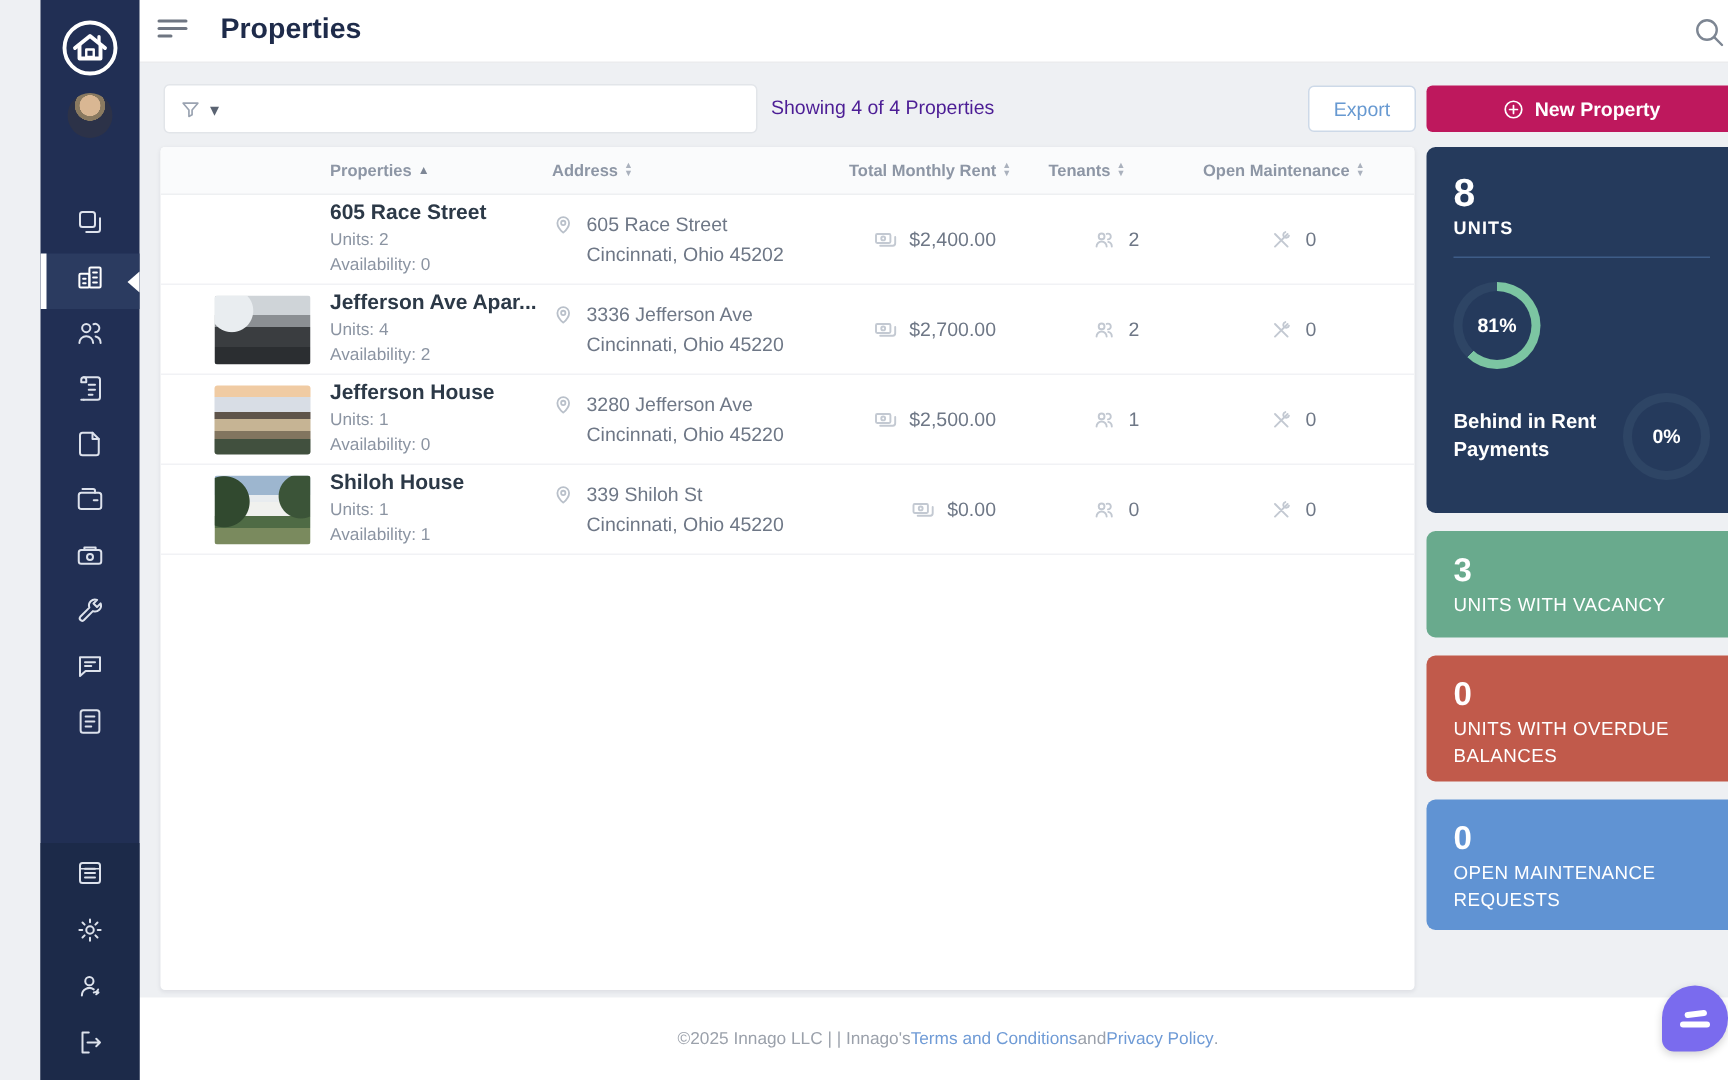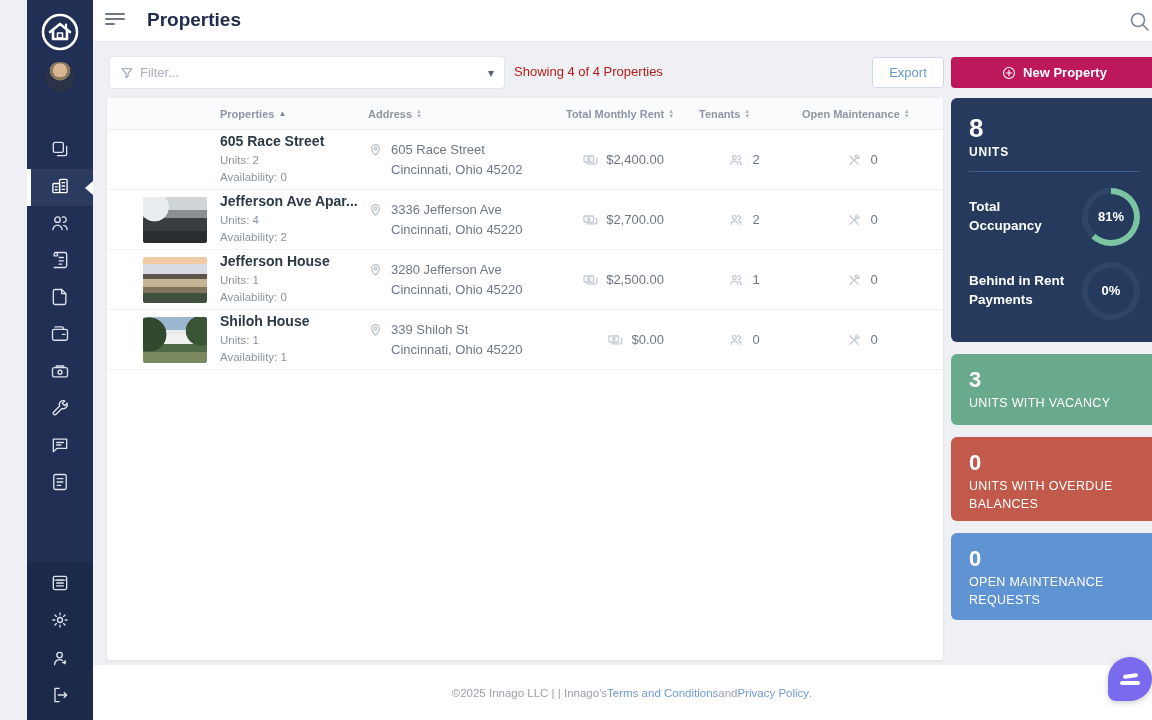--- a/index.html
+++ b/index.html
@@ -36,21 +36,21 @@
   
   .content { position:absolute; left:66px; top:42px; width:1078px; height:623px; background:#eef0f3; }
 
   .filter-box { position:absolute; left:16px; top:14px; width:396px; height:33px; background:#fff;
               border:1px solid #e2e5e9; border-radius:4px; display:flex; align-items:center; padding:0 10px; cursor:pointer; }
   .filter-box svg.funnel { width:14px; height:14px; color:#9aa3b1; margin-right:6px; flex:none; }
   .filter-box input { border:none; outline:none; flex:1; font-size:13px; color:#3c4555; font-family:inherit; }
   .filter-box input::placeholder { color:#a9b0bc; }
   .filter-box .chev { color:#5a6372; font-size:12px; }
 
-  .showing { position:absolute; left:421px; top:22px; font-size:13px; color:#b91c1c; }
+  .showing { position:absolute; left:421px; top:22px; font-size:13px; color:#4c1d95; }
 
   .export-btn { position:absolute; left:779px; top:15px; width:72px; height:31px; background:#fff;
               border:1px solid #cdd9e8; border-radius:4px; color:#6799d1; font-size:13px; font-family:inherit; cursor:pointer; }
   .new-btn { position:absolute; left:858px; top:15px; width:207px; height:31px; border:none; border-radius:4px;
               color:#fff; font-size:13px; font-weight:700; font-family:inherit; cursor:pointer;
               display:flex; align-items:center; justify-content:center; gap:7px; }
   .new-btn svg { width:14px; height:14px; }
 
   
   .table-card { position:absolute; left:14px; top:56px; width:836px; height:562px; background:#fff;
@@ -271,21 +271,20 @@
         </svg>
     </div>
   </div>
 
   <div class="content">
 
     <div class="filter-box">
       <svg class="funnel" viewBox="0 0 20 20">
           <path d="M3 4h14l-5.5 6.5v4.5l-3 1.6v-6.1z"></path>
         </svg>
-      <input placeholder="Filter..." style="">
       <span class="chev">▾</span>
     </div>
     <div class="showing">Showing 4 of 4 Properties</div>
     <button class="export-btn">Export</button>
     <button class="new-btn" style="background-color: #be185d;">
       <svg viewBox="0 0 16 16" style="stroke:#fff;stroke-width:1.3">
           <circle cx="8" cy="8" r="6.3"></circle>
           <path d="M8 5v6M5 8h6"></path>
         </svg>
       <span>New Property</span>
@@ -484,21 +483,20 @@
         </div>
       </div>
     </div>
 
     <div class="right-col">
       <div class="navy-card" style="background-color: rgb(37, 58, 92);">
         <div class="units-value">8</div>
         <div class="units-label">UNITS</div>
         <div class="divider"></div>
         <div class="stat-row">
-          <div class="stat-label">Total Occupancy</div>
           <div class="ring" style="background: conic-gradient(rgb(124, 197, 162) 62%, rgb(46, 69, 101) 0deg);">
             <div class="ring-inner">
                 <span>81%</span>
               </div>
           </div>
         </div>
         <div class="stat-row">
           <div class="stat-label">Behind in Rent Payments</div>
           <div class="ring" style="background: conic-gradient(rgb(124, 197, 162) 0%, rgb(46, 69, 101) 0deg);">
             <div class="ring-inner">

